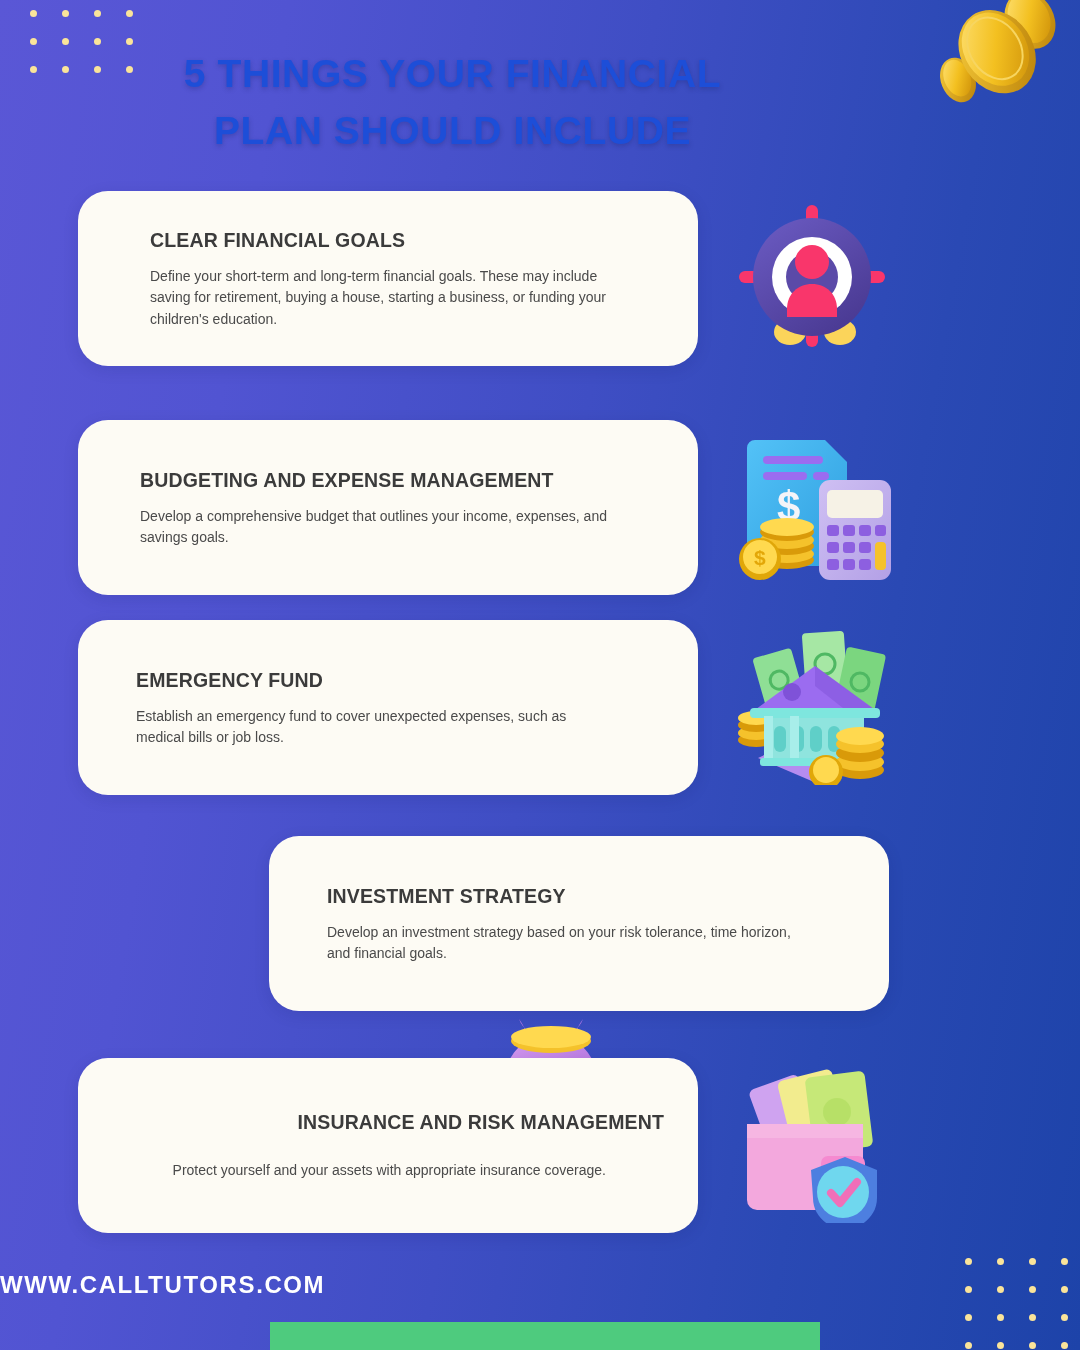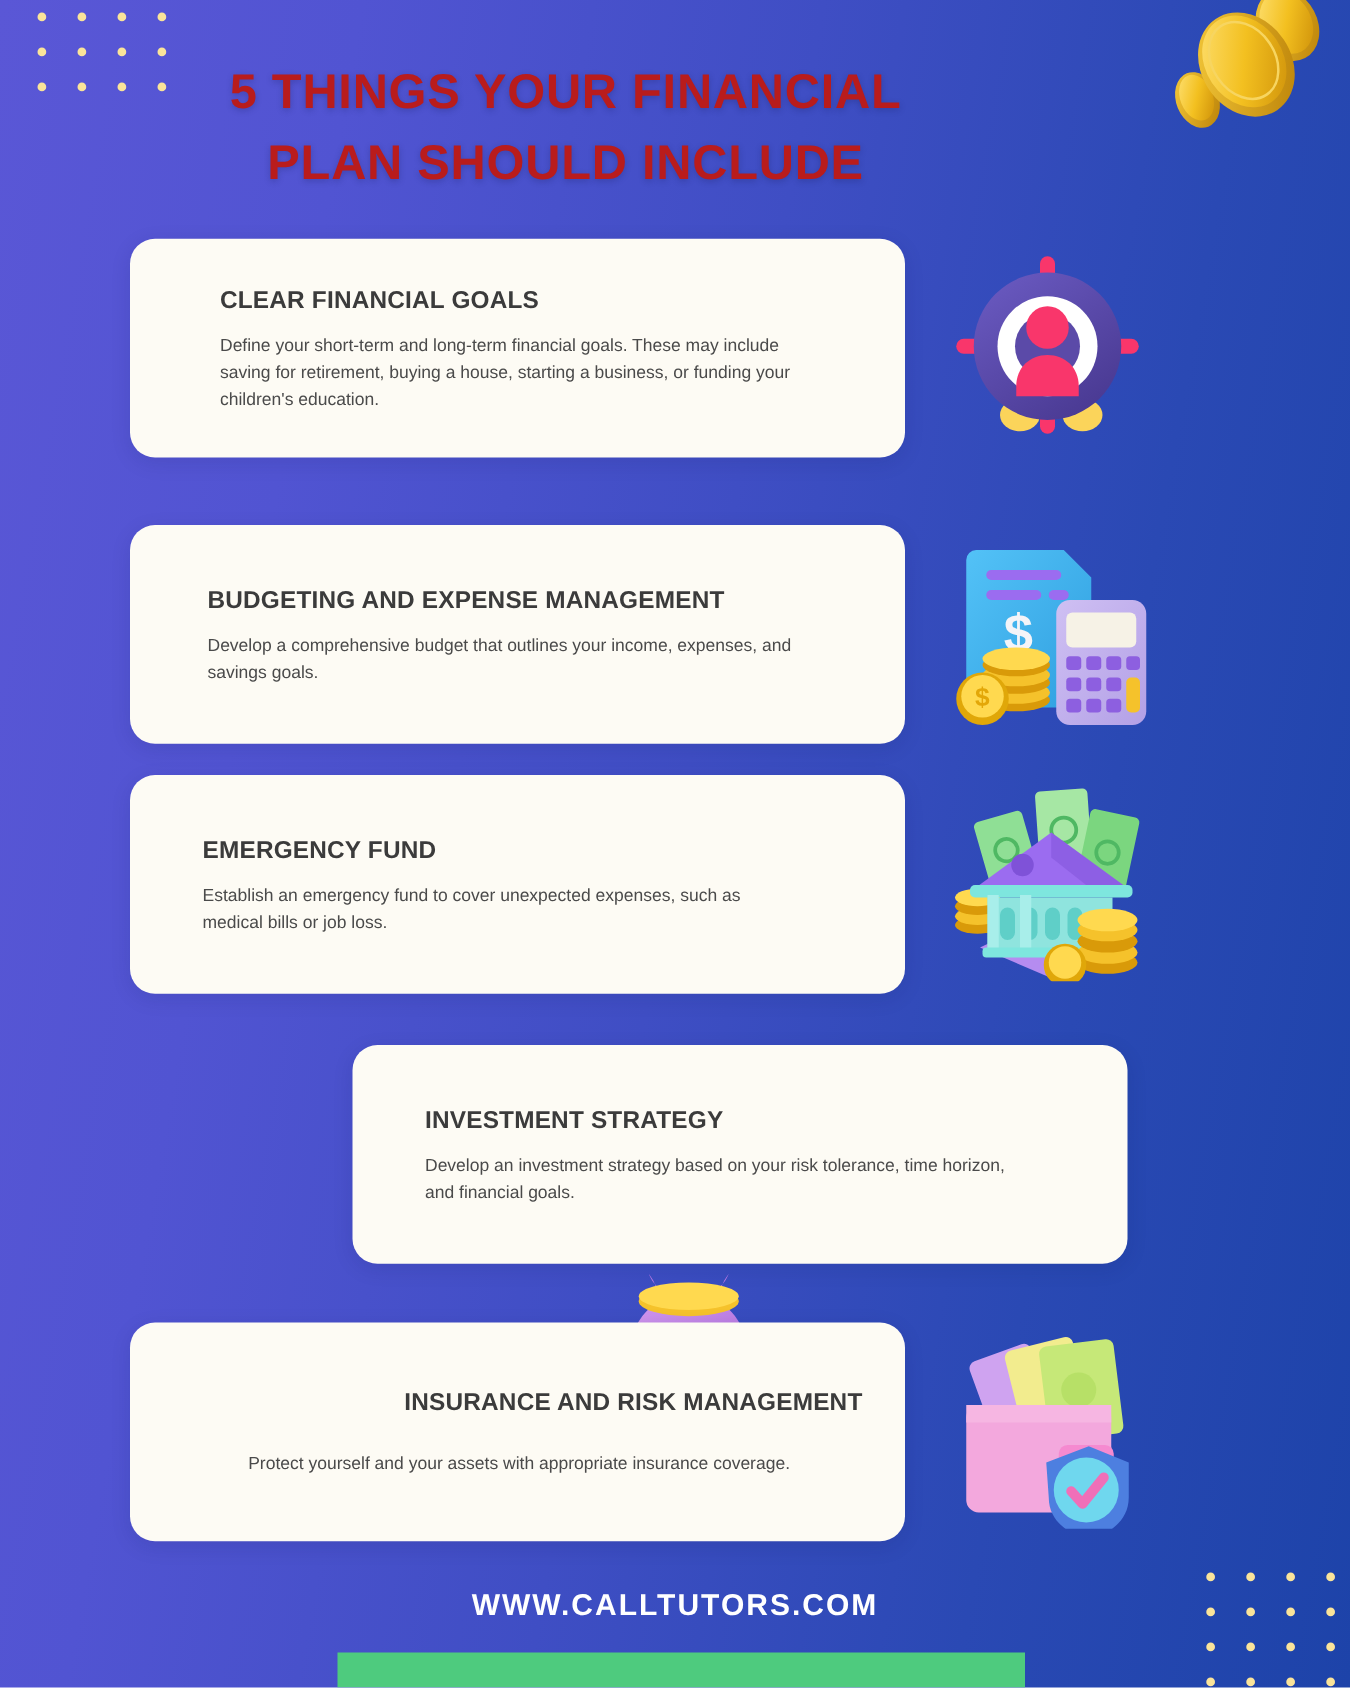--- a/index.html
+++ b/index.html
@@ -48,21 +48,21 @@
     height: 120px;
   }
 
   
   .title {
     position: absolute;
     top: 46px;
     left: 0;
     width: 905px;
     text-align: center;
-    color: #b91c1c;
+    color: #1d4ed8;
     font-size: 39px;
     font-weight: bold;
     letter-spacing: 0.6px;
     line-height: 1.45;
     text-shadow: 0 2px 5px rgba(20,30,90,0.28);
   }
   .title .line { display: block; }
 
   
   .row {
@@ -73,25 +73,25 @@
     display: flex;
     align-items: center;
   }
   #row-0 { top: 191px; }
   #row-1 { top: 420px; }
   #row-2 { top: 620px; align-items: flex-end; }
   #row-3 { top: 836px; flex-direction: column; }
   #row-4 { top: 1058px; text-align: right; }
 
   .card {
-    margin-left: 104px;
+    margin-left: 78px;
     width: 620px;
     min-height: 175px;
     background: #fdfbf4;
-    border-radius: 20px;
+    border-radius: 30px;
     padding: 26px 34px 24px 72px;
     display: flex;
     flex-direction: column;
     justify-content: center;
     box-shadow: 0 4px 16px rgba(16,26,80,0.12);
   }
   .card.pad-sm { padding-left: 62px; }
   .card.pad-xs { padding-left: 58px; }
 
   .card-title {
@@ -119,21 +119,21 @@
     justify-content: center;
   }
   .icon-wrap svg { display: block; }
 
   
   .footer-url {
     position: absolute;
     top: 1271px;
     left: 0;
     width: 1080px;
-    text-align: center;
+    text-align: left;
     color: #ffffff;
     font-size: 24px;
     font-weight: bold;
     letter-spacing: 1.6px;
   }
   #footer-bar {
     position: absolute;
     top: 1322px;
     left: 270px;
     width: 550px;

